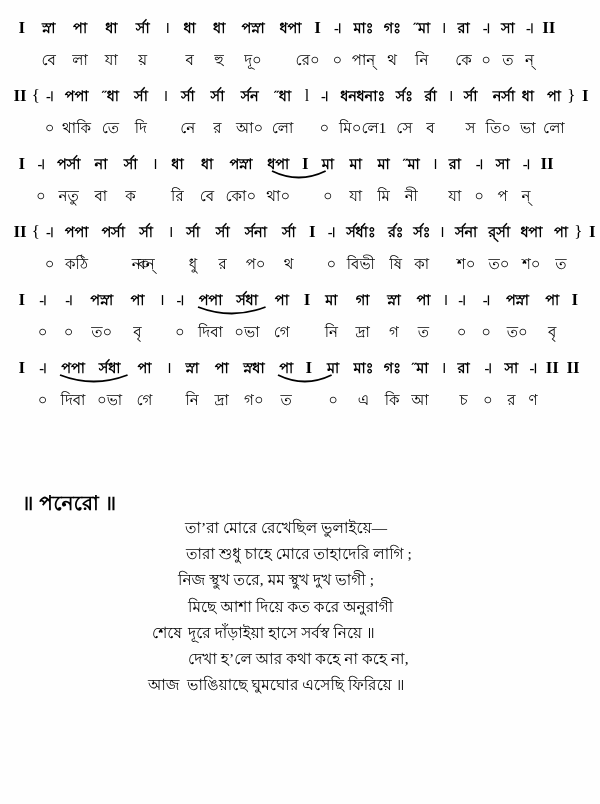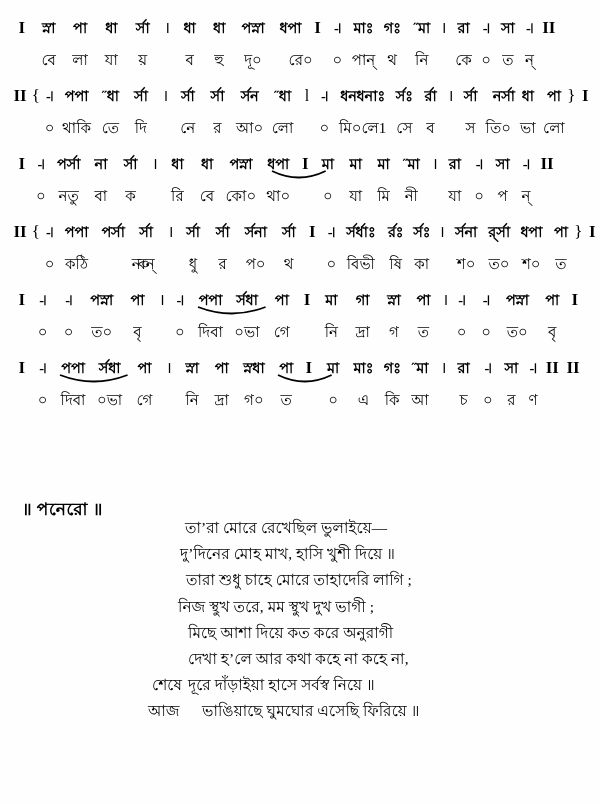--- a/index.html
+++ b/index.html
@@ -84,24 +84,23 @@
   .poem-section {
     position: absolute;
     left: 0;
     top: 480px;
     width: 600px;
   }
   .section-title {
     position: absolute;
     left: 22px;
     top: 8px;
-    font-size: 17px;
+    font-size: 20px;
     font-weight: 600;
     letter-spacing: 0.5px;
-    margin-top: 8px;
   }
   .poem-lines {
     position: absolute;
     left: 0;
     top: 36px;
     width: 600px;
   }
   .poem-line {
     position: relative;
     height: 26.2px;
@@ -162,21 +161,21 @@
           <div class="cell sw bar" style="left: 540.87px; width: 15.6522px;">II</div>
         </div>
         <div class="ly-row">
           <div class="cell ly" style="left: 34.7826px; width: 27.8261px;">বে</div>
           <div class="cell ly" style="left: 67.8261px; width: 24.3478px;">লা</div>
           <div class="cell ly" style="left: 99.1304px; width: 24.3478px;">যা</div>
           <div class="cell ly" style="left: 130.435px; width: 24.3478px;">য়</div>
           <div class="cell ly" style="left: 177.391px; width: 24.3478px;">ব</div>
           <div class="cell ly" style="left: 206.957px; width: 24.3478px;">হু</div>
           <div class="cell ly" style="left: 236.522px; width: 33.0435px;">দূ০</div>
-          <div class="cell ly" style="left: 285px; width: 31.3043px;">রে০</div>
+          <div class="cell ly" style="left: 292px; width: 31.3043px;">রে০</div>
           <div class="cell ly" style="left: 328.696px; width: 17.3913px;">০</div>
           <div class="cell ly" style="left: 351.304px; width: 24.3478px;">পান্</div>
           <div class="cell ly" style="left: 380.87px; width: 22.6087px;">থ</div>
           <div class="cell ly" style="left: 408.696px; width: 26.087px;">নি</div>
           <div class="cell ly" style="left: 452.174px; width: 22.6087px;">কে</div>
           <div class="cell ly" style="left: 478.261px; width: 15.6522px;">০</div>
           <div class="cell ly" style="left: 497.391px; width: 20.8696px;">ত</div>
           <div class="cell ly" style="left: 521.739px; width: 15.6522px;">ন্</div>
         </div>
       </div>
@@ -414,39 +413,36 @@
       </div>
     </div>
 
   <div class="poem-section">
     <div class="section-title">॥ পনেরো ॥</div>
     <div class="poem-lines" id="poem-root">
         <div class="poem-line">
           <div class="poem-text" style="left: 185px;">তা’রা মোরে রেখেছিল ভুলাইয়ে—</div>
         </div>
         <div class="poem-line">
-          <div class="poem-text" style="left: 180px;">দু’দিনের মোহ মাখ, হাসি খুশী দিয়ে ॥</div>
-        </div>
-        <div class="poem-line">
           <div class="poem-text" style="left: 186px;">তারা শুধু চাহে মোরে তাহাদেরি লাগি ;</div>
         </div>
         <div class="poem-line">
           <div class="poem-text" style="left: 178px;">নিজ স্থুখ তরে, মম স্থুখ দুখ ভাগী ;</div>
         </div>
         <div class="poem-line">
           <div class="poem-text" style="left: 188px;">মিছে আশা দিয়ে কত করে অনুরাগী</div>
-        </div>
-        <div class="poem-line">
-          <div class="poem-text" style="left: 188px;">দেখা হ’লে আর কথা কহে না কহে না,</div>
         </div>
         <div class="poem-line">
           <div class="poem-margin" style="left: 152px;">শেষে</div>
           <div class="poem-text" style="left: 188px;">দূরে দাঁড়াইয়া হাসে সর্বস্ব নিয়ে ॥</div>
         </div>
         <div class="poem-line">
+          <div class="poem-text" style="left: 188px;">দেখা হ’লে আর কথা কহে না কহে না,</div>
+        </div>
+        <div class="poem-line">
           <div class="poem-margin" style="left: 148px;">আজ</div>
-          <div class="poem-text" style="left: 202px;">ভাঙিয়াছে ঘুমঘোর এসেছি ফিরিয়ে ॥</div>
+          <div class="poem-text" style="left: 187px;">ভাঙিয়াছে ঘুমঘোর এসেছি ফিরিয়ে ॥</div>
         </div>
       </div>
   </div>
 
 
 </div>
 
 </body></html>

